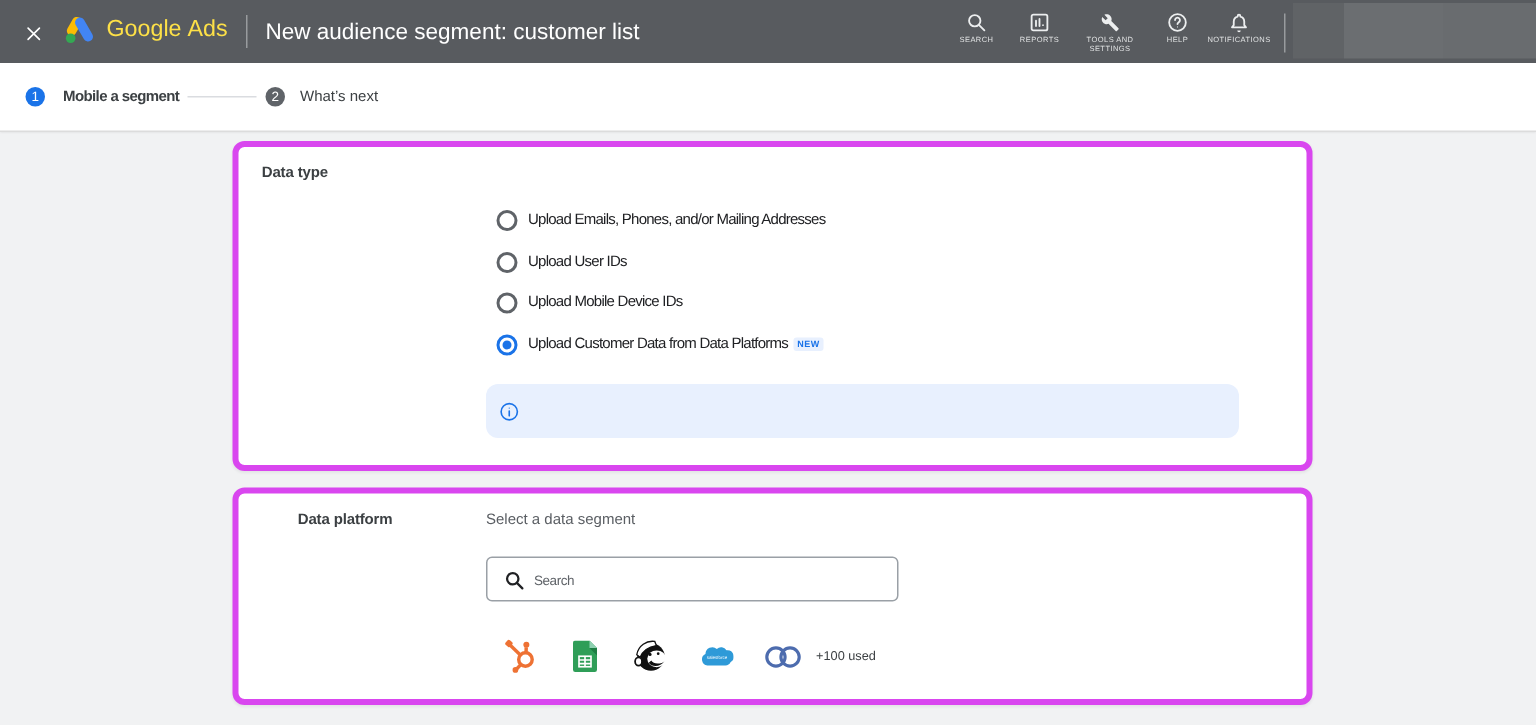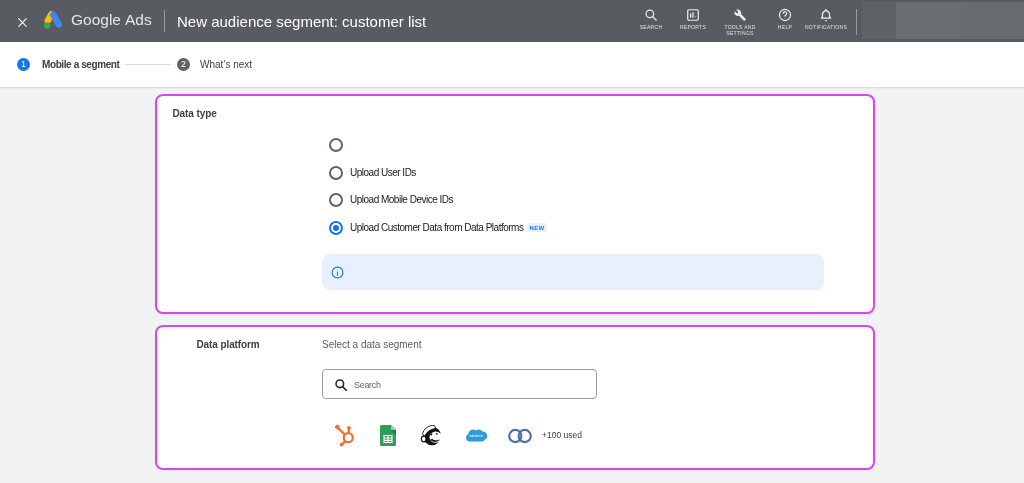--- a/index.html
+++ b/index.html
@@ -2,21 +2,21 @@
 <html><head>
 <meta charset="utf-8">
 <style>
 * { margin:0; padding:0; box-sizing:border-box; }
 html,body { width:1024px; height:483px; overflow:hidden; font-family:"Liberation Sans", sans-serif; background:#f1f2f3; }
 
 
 .topbar { position:absolute; left:0; top:0; width:1024px; height:42px; background:#585b5f; }
 .xicon { position:absolute; left:16.5px; top:16.5px; width:11px; height:11px; }
 .logo { position:absolute; left:42px; top:10px; }
-.brand { position:absolute; left:71px; top:11px; font-size:15.5px; color:#e5e5e5;text-align:right; }
+.brand { position:absolute; left:71px; top:11px; font-size:15.5px; color:#fde047;text-align:right; }
 .brand .ads { margin-left:4px; }
 .tdiv { position:absolute; left:164px; top:10px; width:1px; height:22px; background:#989b9e; }
 .title { position:absolute; left:177px; top:13px; font-size:15px; color:#fff; font-weight:400;text-align:right; }
 .ni { position:absolute; top:0; height:42px; color:#eceeef; text-align:center; }
 .ni svg { display:block; margin:8px auto 0; }
 .ni .lbl { font-size:5px; letter-spacing:0.3px; line-height:6px; margin-top:2px; color:#e0e2e3; }
 .tdiv2 { position:absolute; left:856px; top:9px; width:1px; height:26px; background:#989b9e; }
 .blk { position:absolute; top:2px; height:37px; }
 
 
@@ -24,21 +24,21 @@
 .stepnum { position:absolute; width:13px; height:13px; border-radius:50%; color:#fff; font-size:9px; line-height:13px; text-align:center; top:16px; }
 .s1 { left:17px; background:#1a73e8; }
 .s2 { left:177px; background:#5f6368; }
 .steplabel { position:absolute; top:16px; font-size:10px; line-height:13px; color:#3c4043; }
 .sl1 { left:42px; font-weight:bold; letter-spacing:-0.4px; }
 .sl2 { left:200px; }
 .conn { position:absolute; left:125px; top:22px; width:46px; height:1px; background:#dadce0; }
 
 
 .content { position:absolute; left:0; top:89px; width:1024px; height:394px; background:#f1f2f3; }
-.card { position:absolute; left:155px; width:720px; background:#fff; border:2px solid #d946ef; border-radius:8px; box-shadow:0 1px 2px rgba(0,0,0,0.06); }
+.card { position:absolute; left:155px; width:720px; background:#fff; border:4px solid #d946ef; border-radius:8px; box-shadow:0 1px 2px rgba(0,0,0,0.06); }
 .card1 { top:5px; height:220px; }
 .card2 { top:236px; height:145px; }
 .seclbl { position:absolute; font-size:10px; font-weight:bold; color:#3c4043; letter-spacing:-0.1px; }
 .qtext { position:absolute; font-size:10px; color:#5a5e63; }
 
 
 .radio { position:absolute; width:14px; height:14px; border:2px solid #5f6368; border-radius:50%; background:#fff; }
 .radio.sel { border-color:#1a73e8; }
 .radio.sel::after { content:""; position:absolute; left:2px; top:2px; width:6px; height:6px; background:#1a73e8; border-radius:50%; }
 .ropt { position:absolute; font-size:10px; letter-spacing:-0.5px; color:#202124; }
@@ -121,20 +121,21 @@
   <div class="conn"></div>
   <div class="stepnum s2">2</div>
   <div class="steplabel sl2">What’s next</div>
 </div>
 
 <div class="content">
   <div class="card card1">
     <div class="seclbl" style="left:15.5px;top:12px;">Data type</div>
 
     <div class="radio" style="left:172px;top:42px;"></div>
+    <div class="ropt" style="left:193px;top:43px;">Upload Emails, Phones, and/or Mailing Addresses</div>
 
     <div class="radio" style="left:172px;top:70px;"></div>
     <div class="ropt" style="left:193px;top:71px;">Upload User IDs</div>
 
     <div class="radio" style="left:172px;top:97px;"></div>
     <div class="ropt" style="left:193px;top:98px;">Upload Mobile Device IDs</div>
 
     <div class="radio sel" style="left:172px;top:125px;"></div>
     <div class="ropt" style="left:193px;top:126px;">Upload Customer Data from Data Platforms</div>
     <div class="newbadge" style="left:370px;top:127px;">NEW</div>

